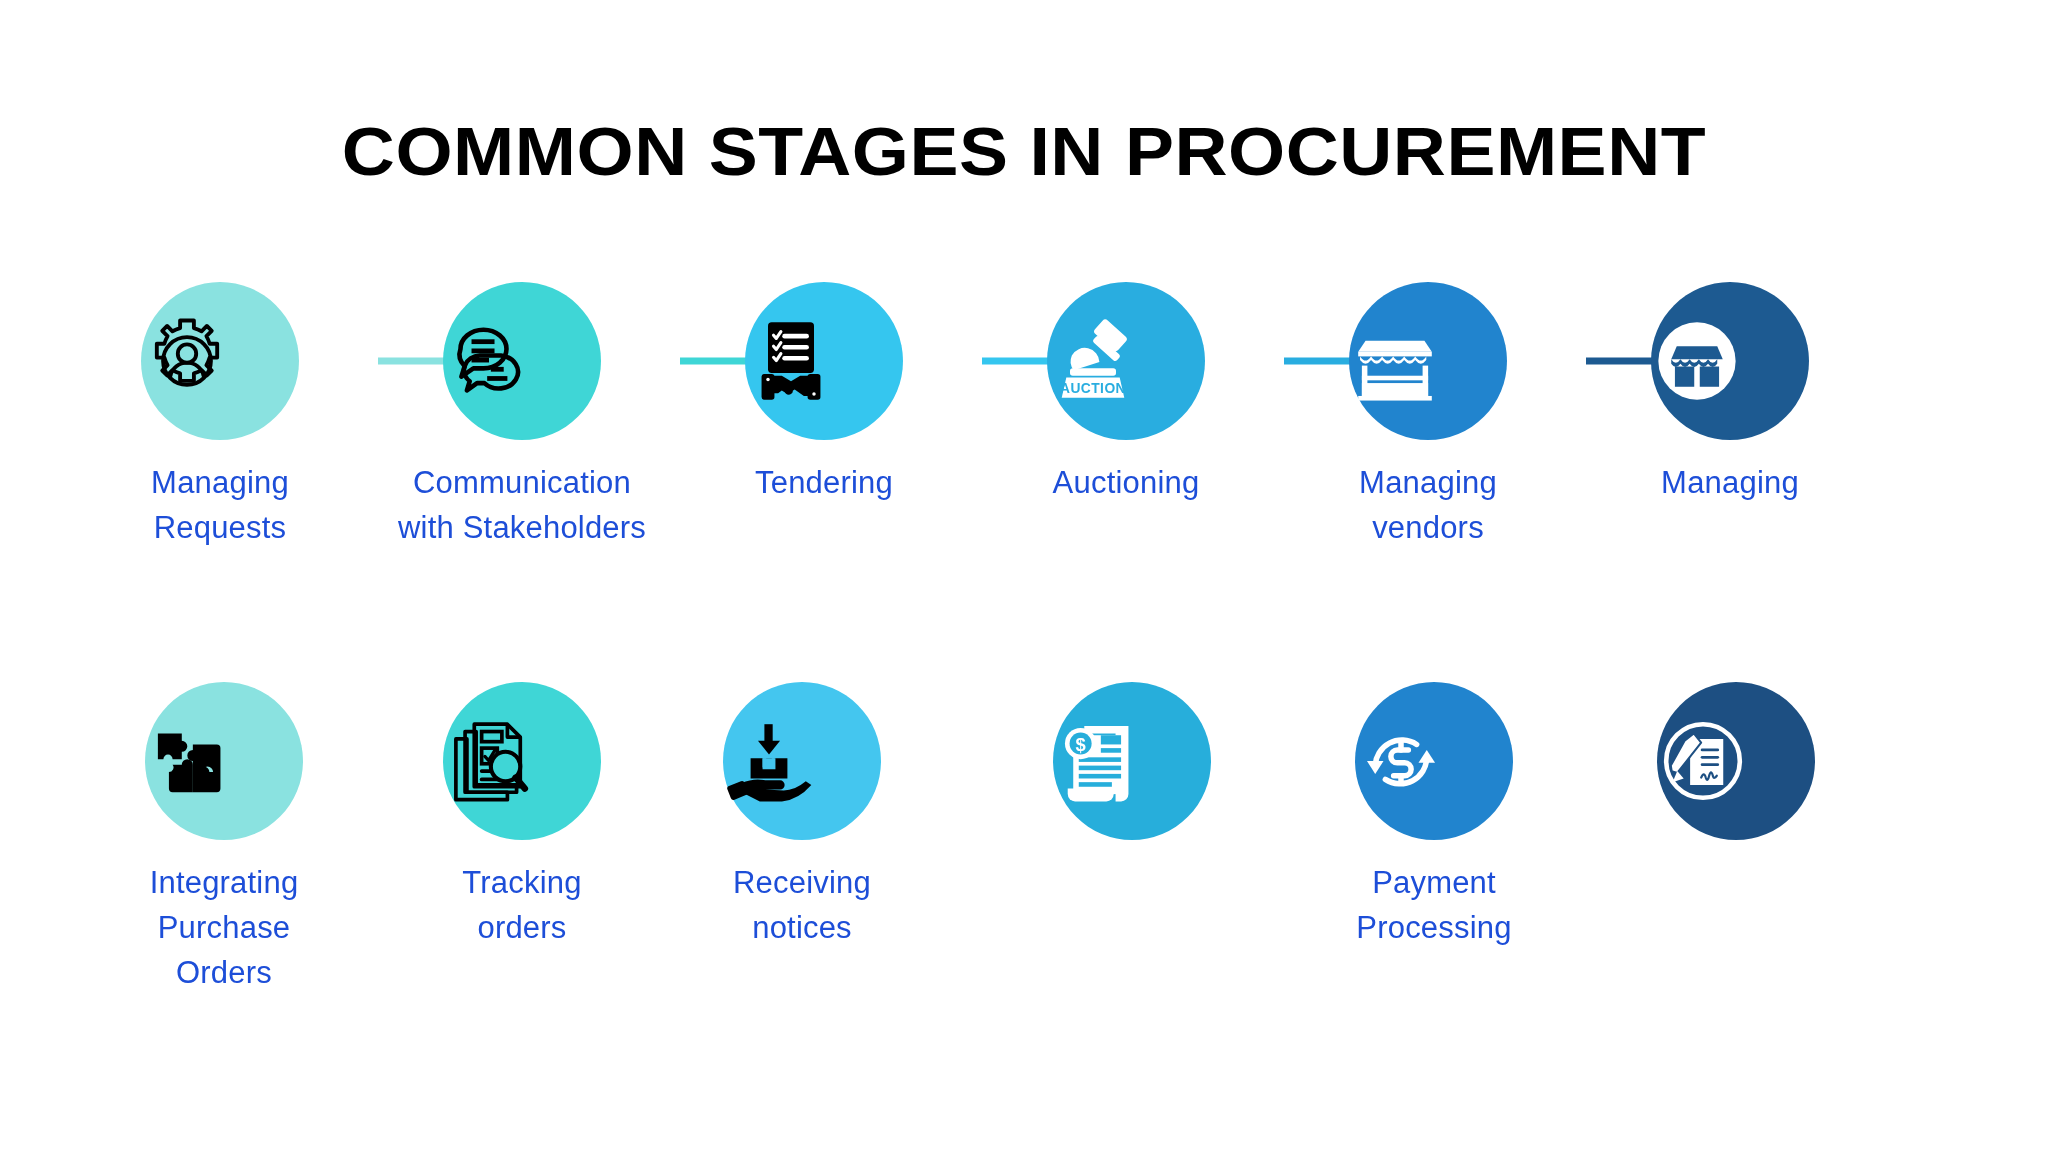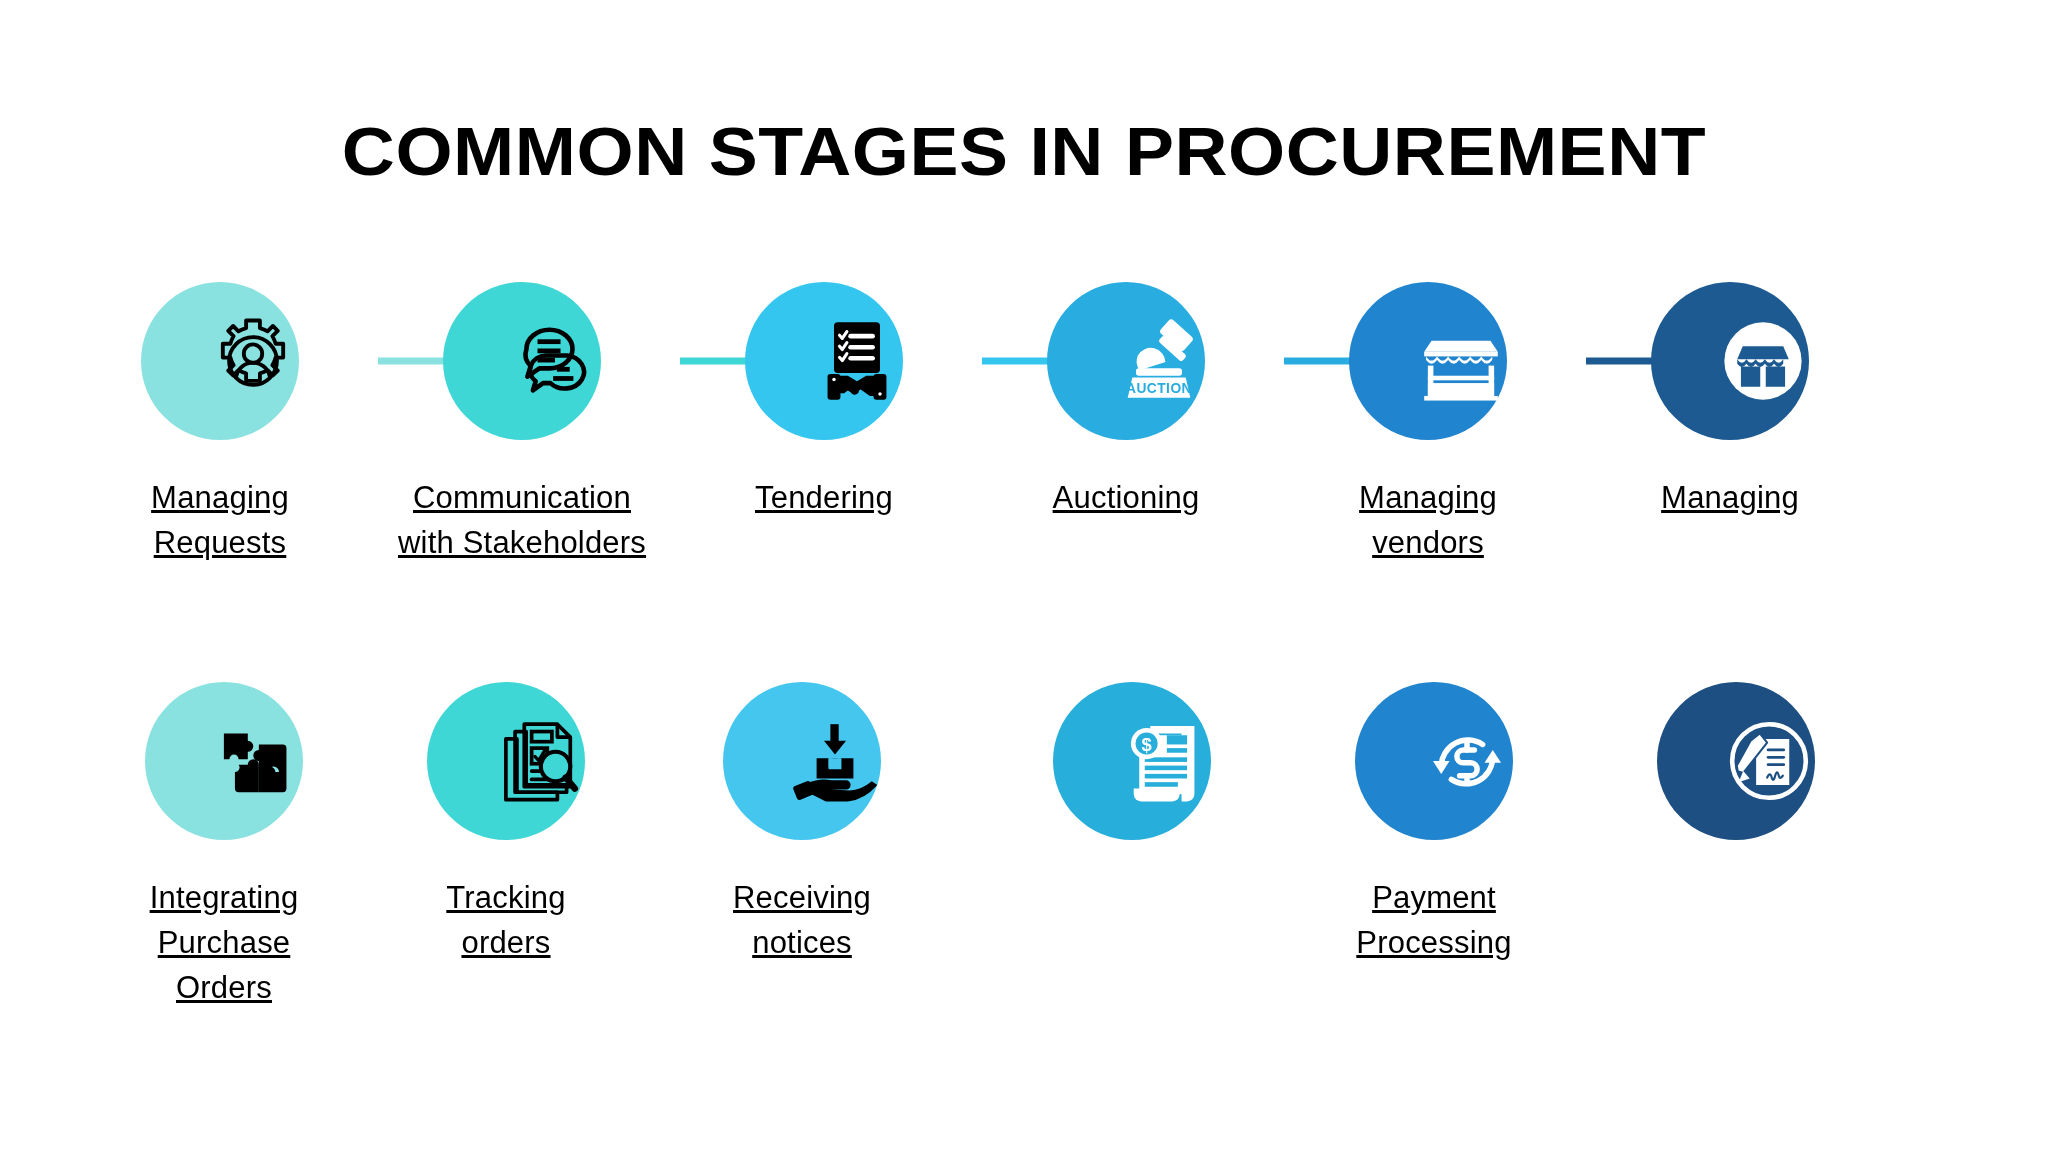--- a/index.html
+++ b/index.html
@@ -63,39 +63,38 @@
   }
 
   .circle {
     position: relative;
     width: 158px;
     height: 158px;
     margin: 0 auto;
     border-radius: 50%;
     display: flex;
     align-items: center;
-    justify-content: flex-end;
+    justify-content: flex-start;
     z-index: 2;
   }
   .circle svg {
     display: block;
     width: 92px;
     height: 92px;
   }
 
   .label {
-    margin-top: 35px;
+    margin-top: 20px;
     font-family: "Liberation Sans", sans-serif;
     font-size: 31px;
     line-height: 45px;
-    color: #000000;
+    color: #1d4ed8;
     font-weight: 400;
     letter-spacing: 0.2px;
     white-space: pre-line;
-    text-decoration: underline;
   }
 </style>
 </head>
 <body>
 
 <div class="slide">
 
   <div class="title">COMMON STAGES IN PROCUREMENT</div>
 
   <div class="row" id="row-1">
@@ -239,21 +238,21 @@
         <path d="M30 54 h10 a6 6 0 0 1 12 0 h0 v30 h-22 a4 4 0 0 1-4-4 v-18 a5 5 0 0 0 4-8 z"></path>
         <path d="M58 62 a6 6 0 0 1 12 0 h12 v18 a4 4 0 0 1-4 4 h-26 v-22 z"></path>
       </g>
     </svg>
           </span>
         </div>
         <div class="label">Integrating
 Purchase
 Orders</div>
       </div>
-      <div class="node" style="left: 356px;">
+      <div class="node" style="left: 372px;">
         <div class="circle" style="background: rgb(63, 214, 214);">
           <span style="display: block; width: 92px; height: 92px;">
     <svg viewBox="0 0 100 100">
       <g fill="none" stroke="#000000" stroke-width="4" stroke-linejoin="round">
         <path d="M14 26 h12 v58 h44 v8 h-56 z"></path>
         <path d="M24 18 h12 v58 h44 v8 h-56 z"></path>
         <path d="M34 10 h36 l14 14 v54 h-50 z"></path>
         <polyline points="70,10 70,24 84,24"></polyline>
       </g>
       <rect x="42" y="18" width="22" height="11" fill="none" stroke="#000000" stroke-width="4"></rect>

